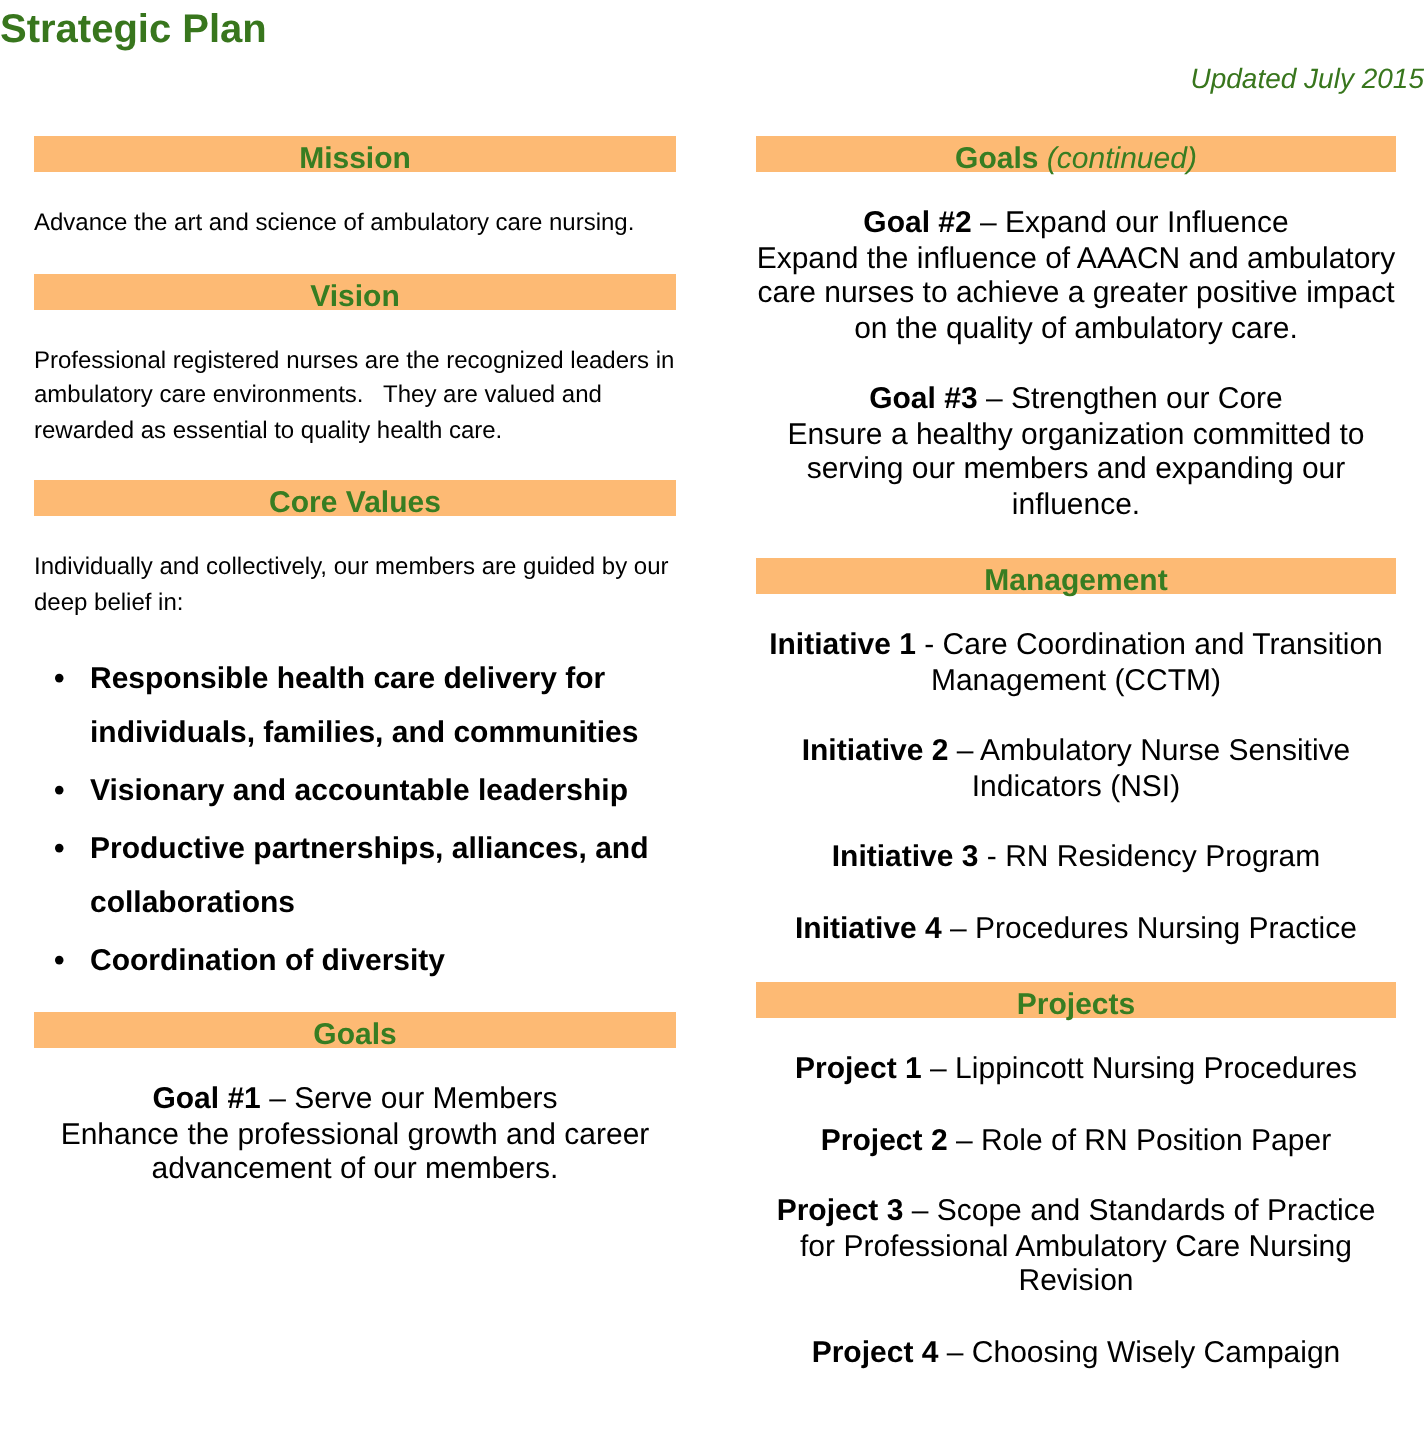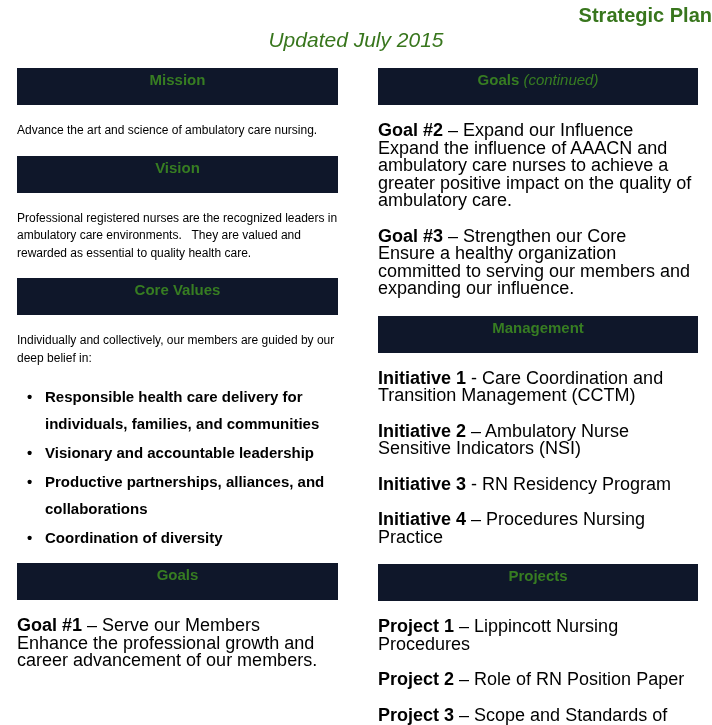--- a/index.html
+++ b/index.html
@@ -5,49 +5,49 @@
   html, body { margin: 0; padding: 0; background: #ffffff; }
   body {
     width: 712px; height: 725px;
     font-family: "Liberation Sans", sans-serif;
     color: #000000;
     overflow: hidden;
   }
   .page { padding-top: 4px; }
 
   .title {
-    text-align: right;
+    text-align: left;
     color: #38761d;
     font-weight: bold;
     font-size: 20px;
     line-height: 22px;
   }
   .subtitle {
-    text-align: center;
+    text-align: right;
     color: #38761d;
     font-style: italic;
-    font-size: 21px;
+    font-size: 14px;
     line-height: 17px;
     margin-top: 5px;
   }
 
   .columns {
     display: flex;
     padding-left: 17px;
     margin-top: 20px;
   }
   .col-left  { width: 321px; margin-right: 40px; flex: 0 0 auto; }
   .col-right { width: 320px; flex: 0 0 auto; }
 
   .bar {
-    background: #0f172a;
+    background: #fdba74;
     color: #377d22;
     font-weight: bold;
     font-size: 15px;
-    height: 37px;
+    height: 18px;
     line-height: 23px;
     text-align: center;
     margin-bottom: 17px;
   }
   .bar .cont { font-weight: normal; font-style: italic; }
 
   .body {
     font-size: 12px;
     line-height: 17.5px;
     margin: 0 0 16px 0;
@@ -67,23 +67,24 @@
     line-height: 27px;
     margin-bottom: 2px;
   }
   ul.core li::before {
     content: "\2022";
     position: absolute;
     left: 10px;
   }
 
   .item {
-    font-size: 18px;
+    font-size: 15px;
     line-height: 17.5px;
     margin: 0 0 18px 0;
+    text-align: center;
   }
   .bold { font-weight: bold; }
 </style>
 </head>
 <body>
 
 <div class="page">
 
   <div class="title">Strategic Plan</div>
   <div class="subtitle">Updated July 2015</div>

